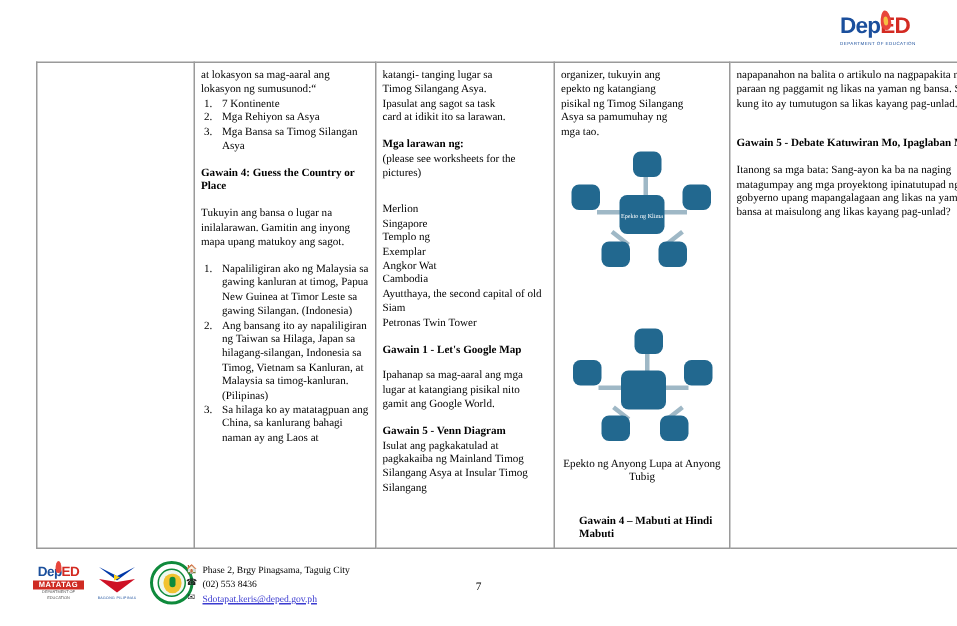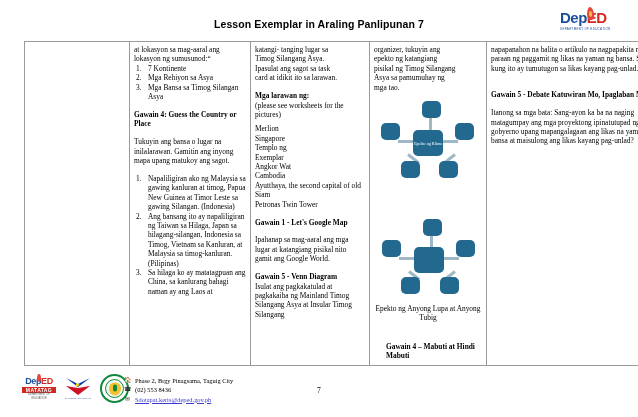--- a/index.html
+++ b/index.html
@@ -330,21 +330,20 @@
     width: 638px;
     text-align: center;
     font-family: "Liberation Serif", serif;
     font-size: 7.6px;
   }
 </style>
 </head>
 <body>
 
 <div id="doc-header">
-  <div class="h-title">Lesson Exemplar in Araling  Panlipunan 7</div>
 </div>
 
 <div id="deped-logo-top">
   <div class="deped-word">
     <span class="flame"></span>
     <span class="blu">Dep</span><span class="red">ED</span>
   </div>
   <div class="deped-tag">DEPARTMENT OF EDUCATION</div>
 </div>
 
@@ -375,21 +374,21 @@
 
     <td class="col-2">
       <div class="plainlines">
         <div>katangi- tanging lugar sa</div>
         <div>Timog Silangang Asya.</div>
         <div>Ipasulat ang sagot sa task</div>
         <div>card at idikit ito sa larawan.</div>
       </div>
       <p class="blk gap hd">Mga larawan ng:</p>
       <p class="blk">(please see worksheets for the pictures)</p>
-      <div class="plainlines" style="margin-top:5px;">
+      <div class="plainlines" style="margin-top:15px;">
         <div>Merlion</div>
         <div>Singapore</div>
         <div>Templo ng</div>
         <div>Exemplar</div>
         <div>Angkor Wat</div>
         <div>Cambodia</div>
         <div>Ayutthaya, the second capital of old Siam</div>
         <div>Petronas Twin Tower</div>
       </div>
       <p class="blk gap hd">Gawain 1 - Let's Google Map</p>

